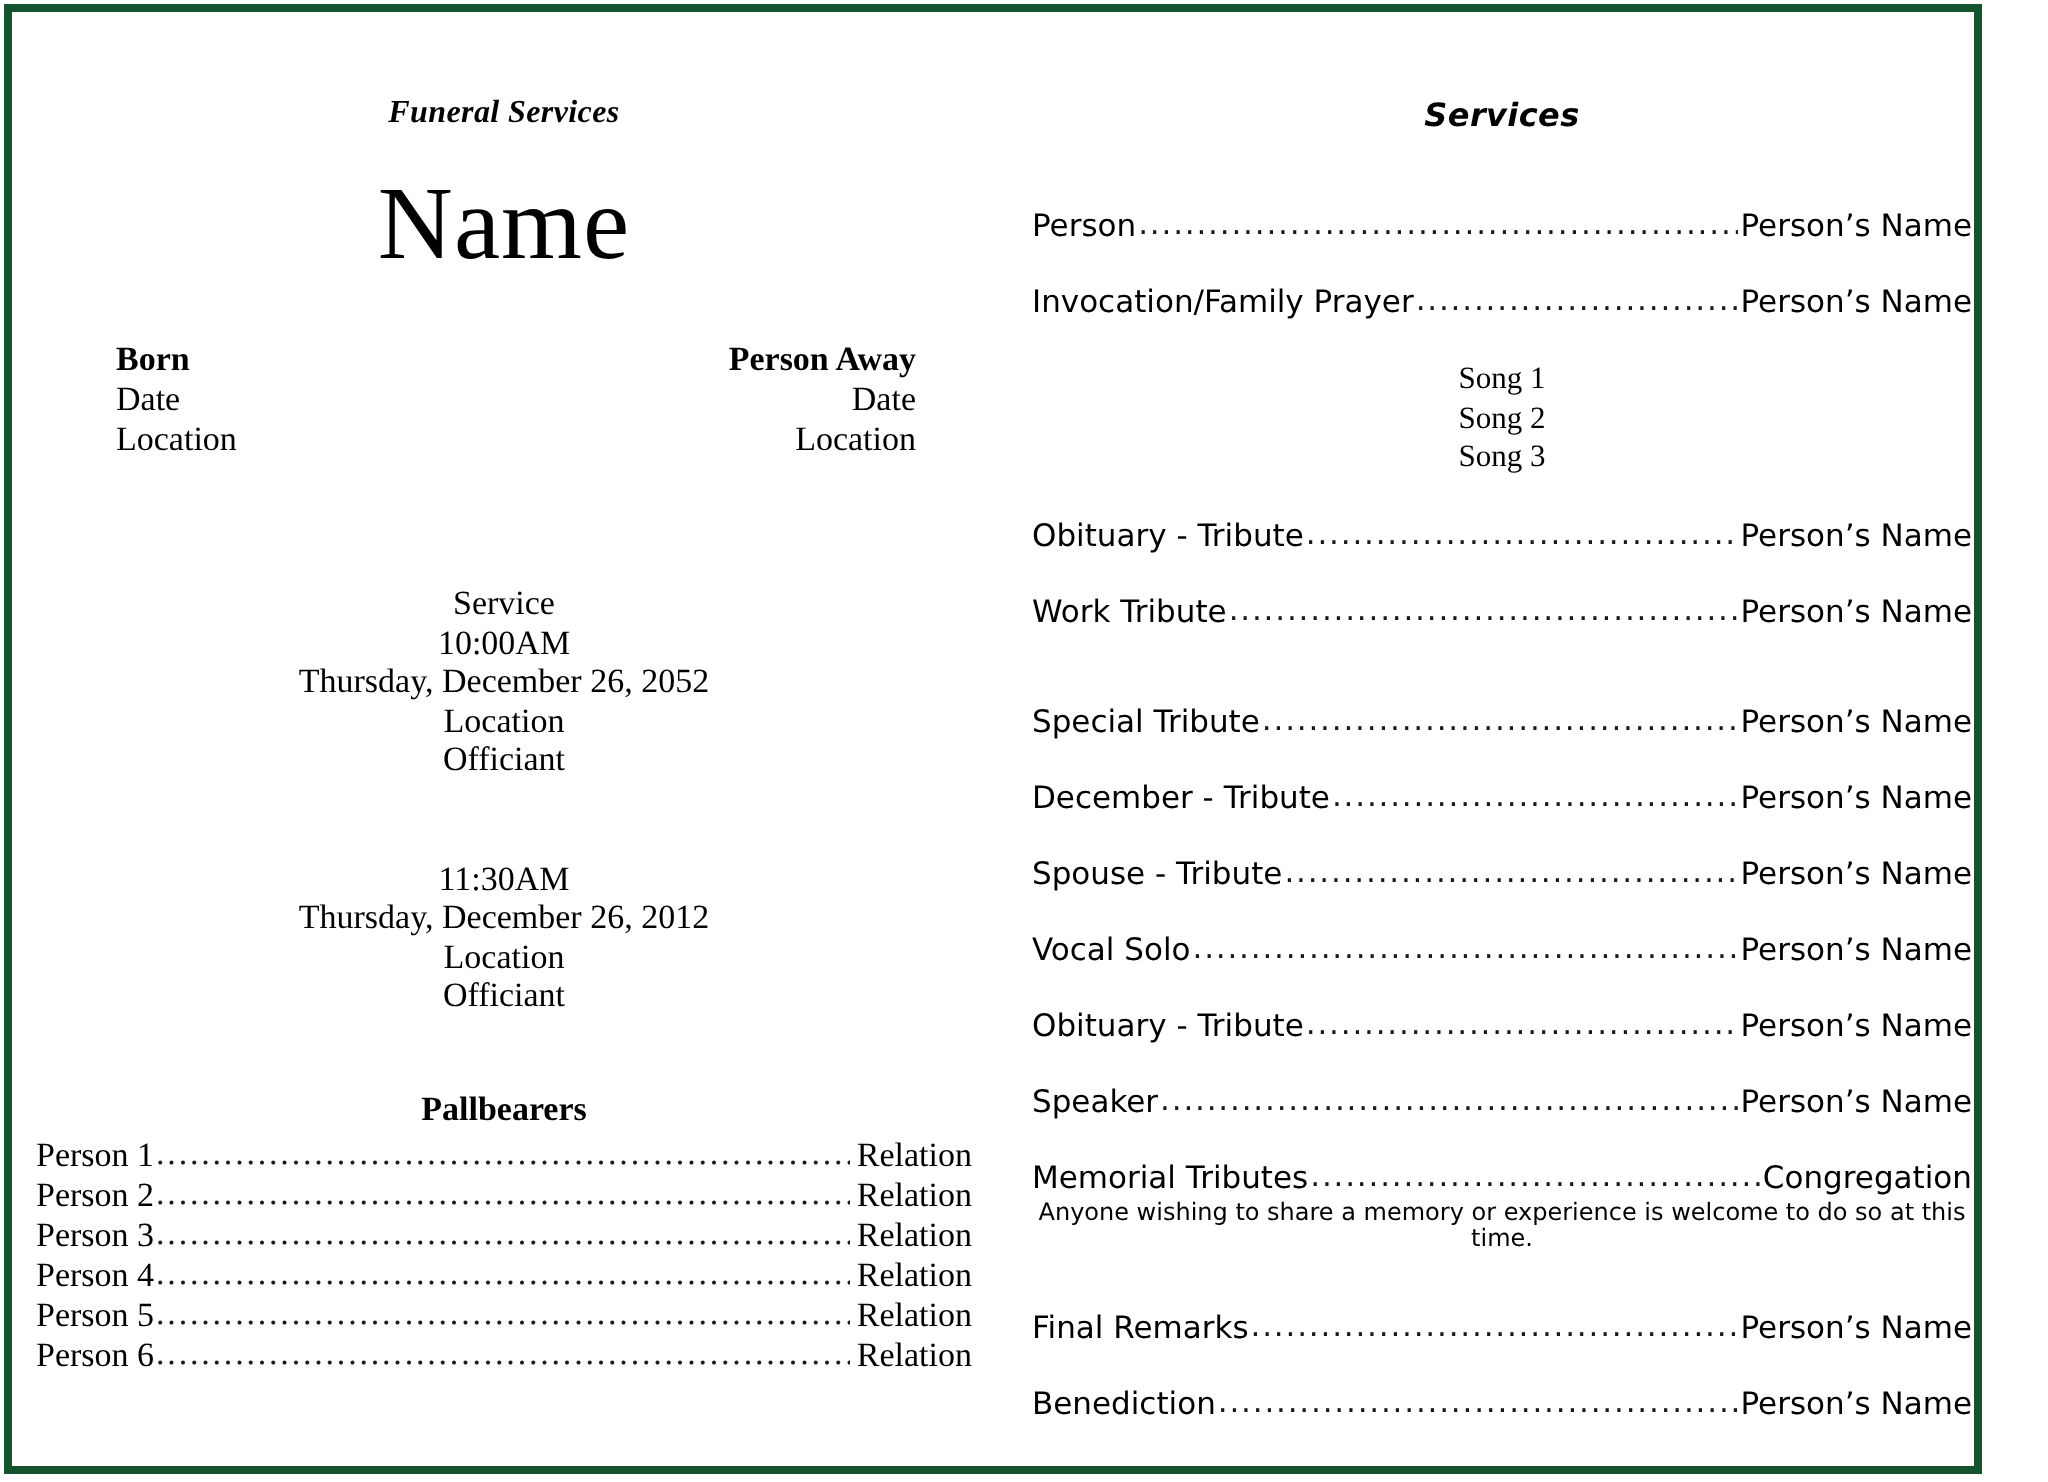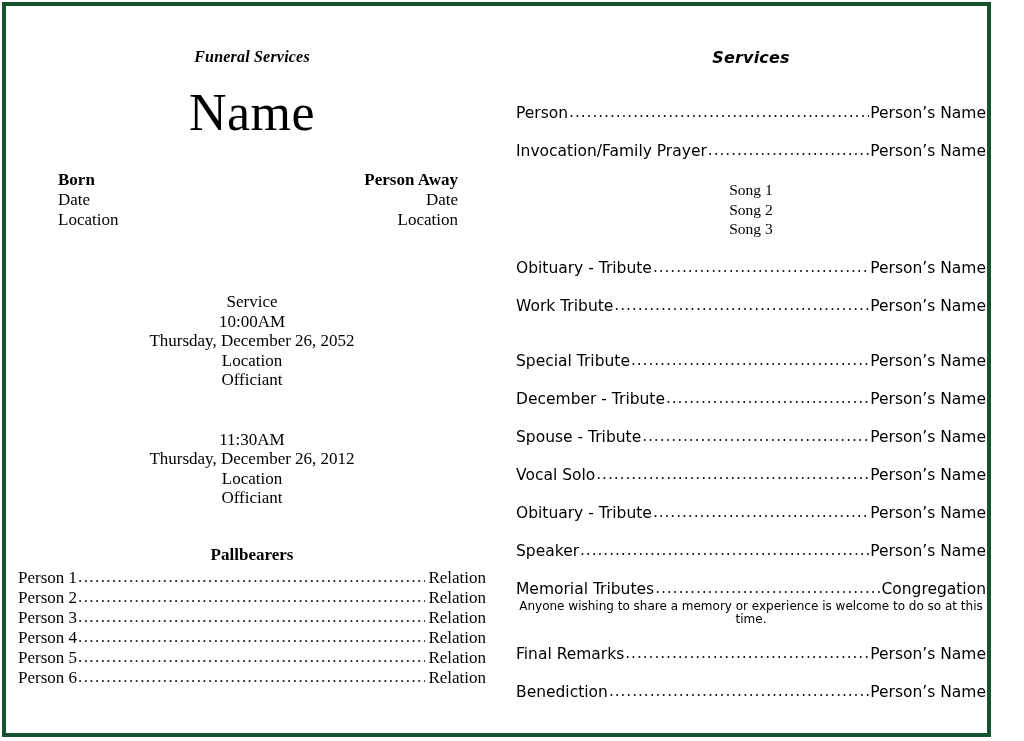--- a/index.html
+++ b/index.html
@@ -319,21 +319,21 @@
 
       <div style="margin-top:19px;">
         <div class="leader-row svc-row">
           <span class="lead-label">Memorial Tributes</span>
           <span class="dots">................................................................................................................................................................................................................................................................................................................................................................................................................</span>
           <span class="lead-value">Congregation</span>
         </div>
         <div class="tribute-note" style="margin-top:1px;">Anyone wishing to share a memory or experience is welcome to do so at this time.</div>
       </div>
 
-      <div style="margin-top:19px;">
+      <div style="margin-top:29px;">
         <div id="svc-rows-bottom">
             <div>
               <div class="leader-row svc-row">
                 <span class="lead-label">Final Remarks</span>
                 <span class="dots">................................................................................................................................................................................................................................................................................................................................................................................................................</span>
                 <span class="lead-value">Person’s Name</span>
               </div>
             </div>
             <div style="margin-top: 19px;">
               <div class="leader-row svc-row">

